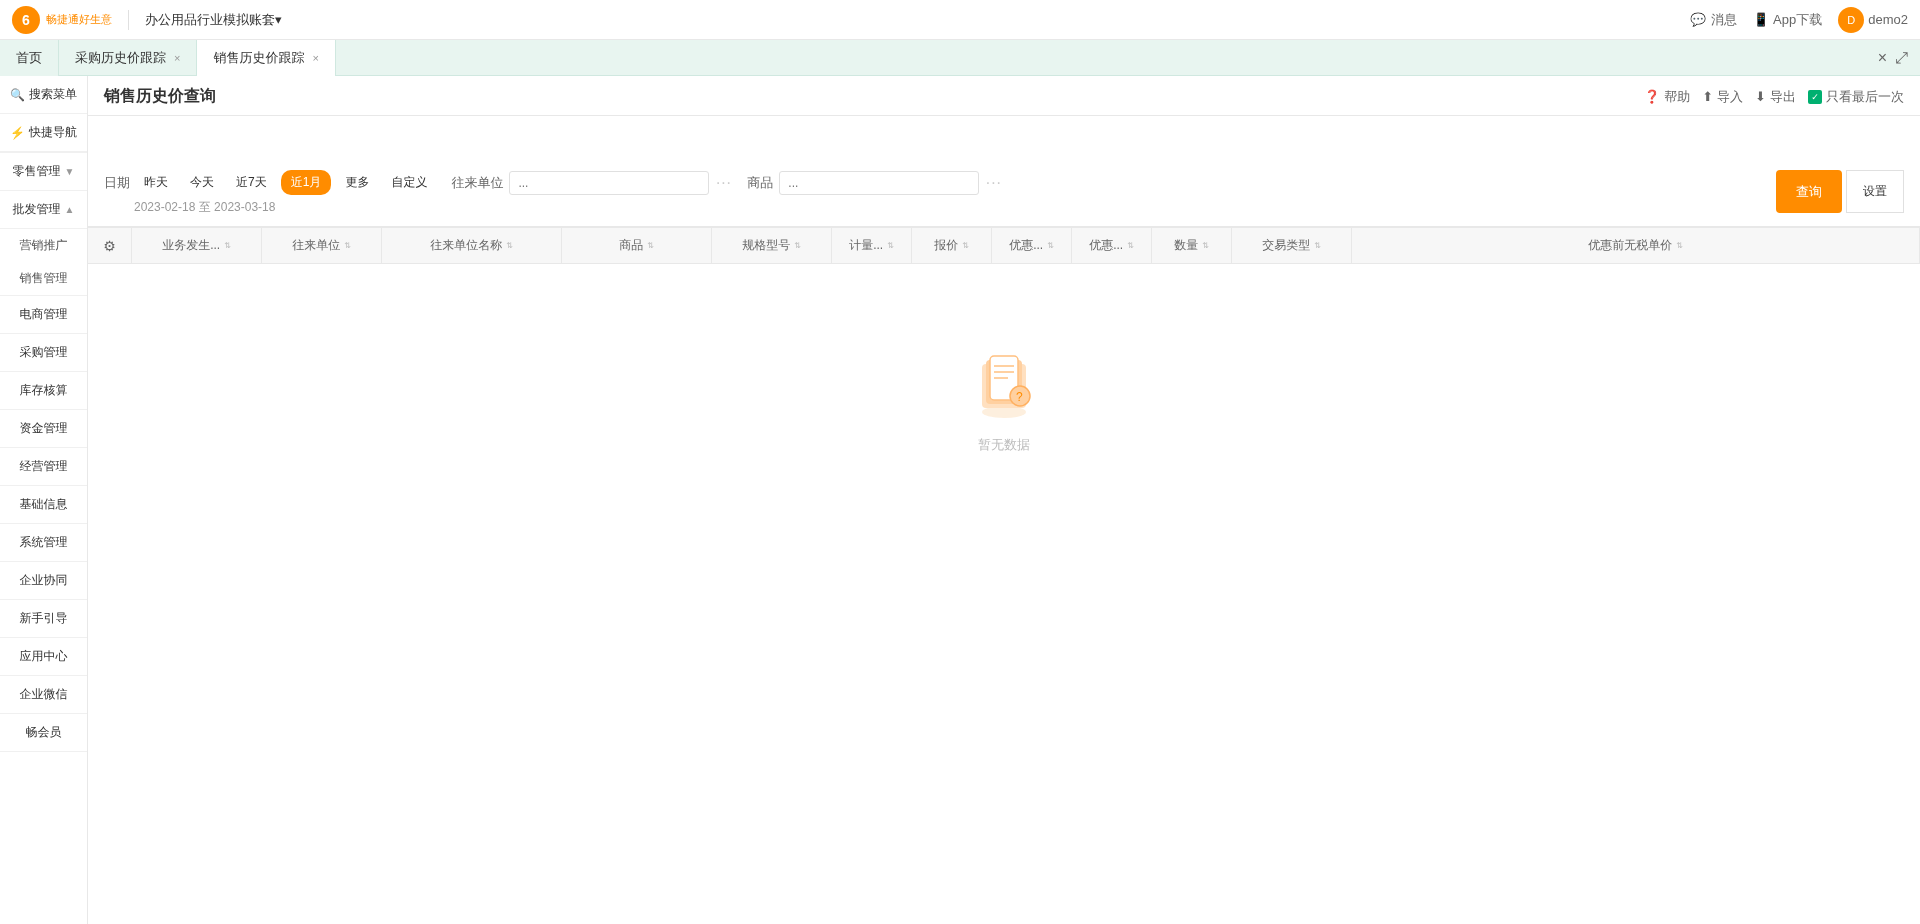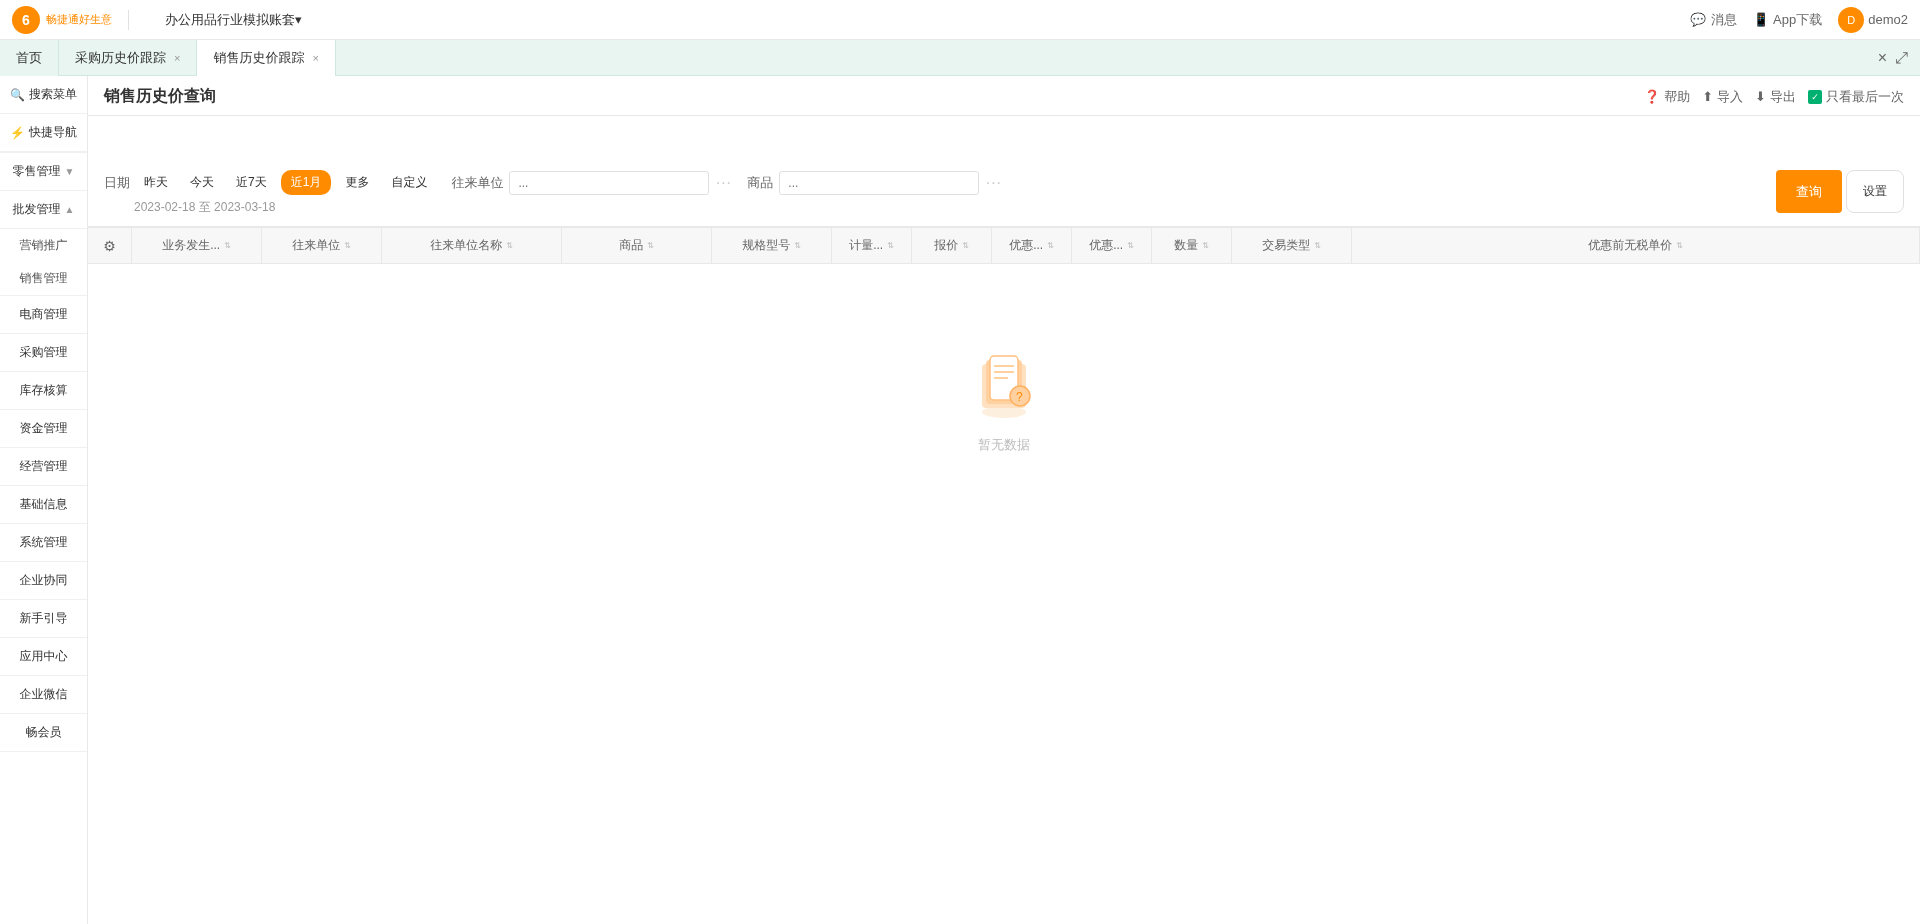--- a/index.html
+++ b/index.html
@@ -14,21 +14,21 @@
       align-items: center;
       padding: 0 12px;
       justify-content: space-between;
       flex-shrink: 0;
     }
     .top-bar-left { display: flex; align-items: center; gap: 8px; }
     .logo-area { display: flex; align-items: center; gap: 6px; }
     .logo-icon { width: 28px; height: 28px; background: #ff8c00; border-radius: 50%; display: flex; align-items: center; justify-content: center; color: #fff; font-size: 14px; font-weight: bold; }
     .logo-text { font-size: 11px; color: #ff8c00; line-height: 1.2; }
     .divider-v { width: 1px; height: 20px; background: #e0e0e0; margin: 0 8px; }
-    .top-bar-dropdown { display: flex; align-items: center; gap: 0; font-size: 13px; color: #333; cursor: pointer; margin-left: 20px; }
+    .top-bar-dropdown { display: flex; align-items: center; gap: 0; font-size: 13px; color: #333; cursor: pointer; }
     .top-bar-right { display: flex; align-items: center; gap: 16px; color: #666; font-size: 13px; }
     .top-bar-right-item { display: flex; align-items: center; gap: 4px; cursor: pointer; }
     .avatar { width: 26px; height: 26px; border-radius: 50%; background: #ff8c00; display: flex; align-items: center; justify-content: center; color: #fff; font-size: 11px; }
 
     
     .tab-bar {
       height: 36px;
       background: #e8f5f0;
       display: flex;
       align-items: center;
@@ -107,21 +107,21 @@
     }
     .filter-row { display: flex; align-items: center; gap: 16px; flex-wrap: wrap; }
     .filter-group { display: flex; align-items: center; gap: 6px; }
     .filter-label { color: #666; font-size: 13px; }
     .date-btn { padding: 2px 8px; font-size: 12px; color: #333; cursor: pointer; border-radius: 3px; }
     .date-btn.active { background: #ff8c00; color: #fff; border-radius: 10px; padding: 4px 10px; }
     .date-range { font-size: 12px; color: #999; margin-left: 4px; }
     .filter-input { border: 1px solid #e0e0e0; border-radius: 3px; padding: 4px 8px; font-size: 12px; width: 180px; outline: none; }
     .filter-dots { color: #ccc; font-size: 16px; cursor: pointer; }
     .query-btn { background: #ff8c00; color: #fff; border: none; border-radius: 4px; padding: 6px 20px; font-size: 13px; cursor: pointer; }
-    .settings-btn { background: #fff; color: #333; border: 1px solid #e0e0e0; border-radius: 8px; padding: 12px 16px; font-size: 12px; cursor: pointer; }
+    .settings-btn { background: #fff; color: #333; border: 1px solid #e0e0e0; border-radius: 0; padding: 12px 16px; font-size: 12px; cursor: pointer; }
 
     
     .table-container { background: #fff; flex: 1; overflow: hidden; }
     .table-header { display: flex; align-items: center; background: #f7f7f7; border-bottom: 1px solid #e8e8e8; height: 36px; }
     .table-settings-btn { width: 44px; display: flex; align-items: center; justify-content: center; color: #666; cursor: pointer; font-size: 14px; border-right: 1px solid #e8e8e8; height: 100%; }
     .th {
       display: flex; align-items: center; justify-content: center; gap: 4px;
       padding: 0 8px; font-size: 12px; color: #666; font-weight: normal;
       border-right: 1px solid #e8e8e8; height: 100%; cursor: pointer; white-space: nowrap;
       min-width: 0;

